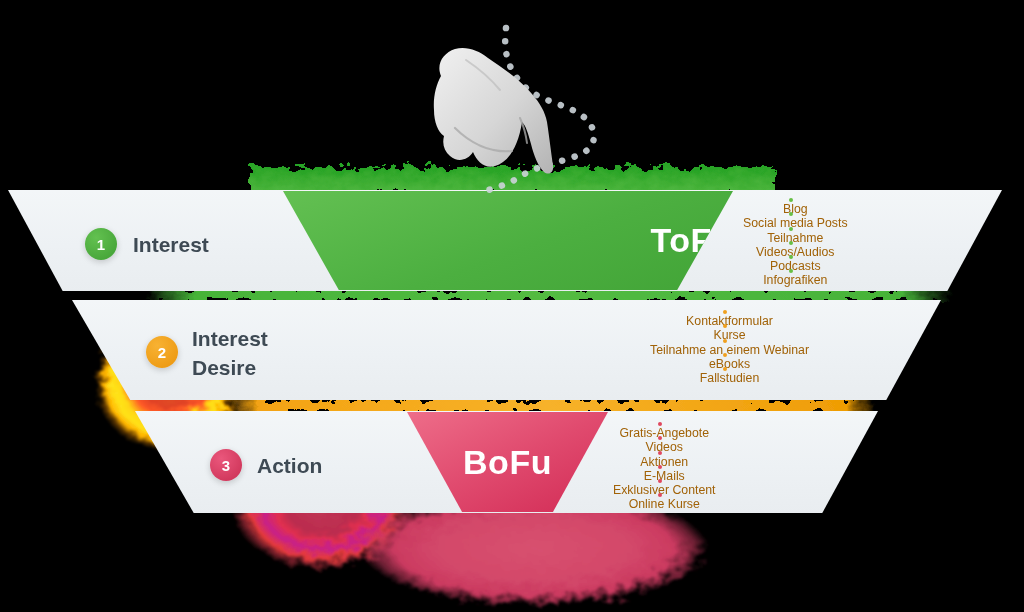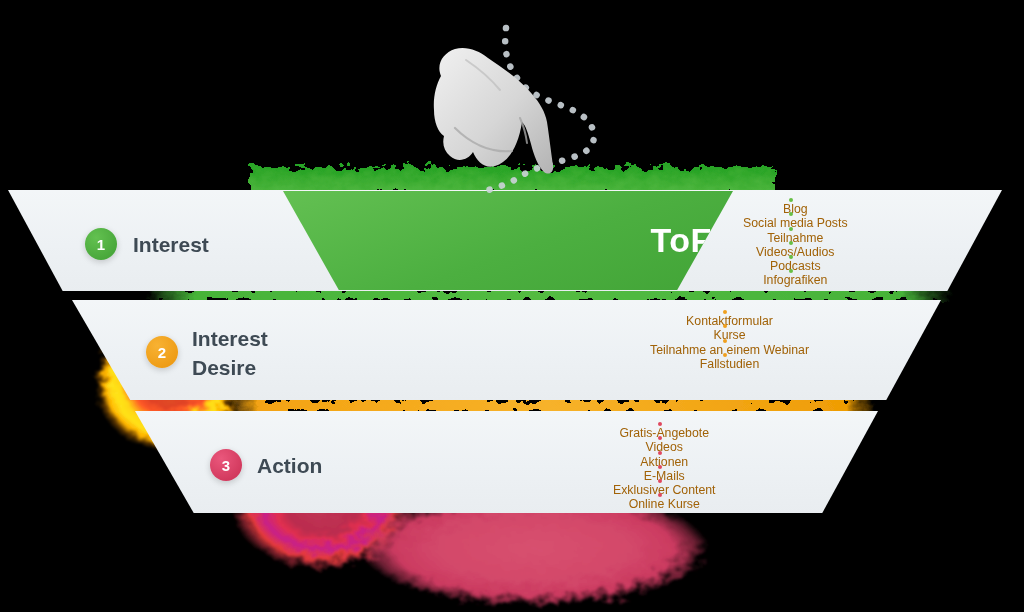--- a/index.html
+++ b/index.html
@@ -94,20 +94,23 @@
   <div class="splash splash-pink-ring"></div>
   <div class="splash blob-pink"></div>
 
   <div class="row row1"></div>
   <div class="row row2"></div>
   <div class="row row3"></div>
 
   <div class="seg seg-green">
     <span>ToFu</span>
   </div>
+  <div class="seg seg-pink">
+    <span>BoFu</span>
+  </div>
 
   <div class="badge badge1">
     <span>1</span>
   </div>
   <div class="badge badge2">
     <span>2</span>
   </div>
   <div class="badge badge3">
     <span>3</span>
   </div>
@@ -154,20 +157,24 @@
         <span class="dot"></span>
         <span>Kontaktformular</span>
       </li>
     <li>
         <span class="dot"></span>
         <span>Kurse</span>
       </li>
     <li>
         <span class="dot"></span>
         <span>Teilnahme an einem Webinar</span>
+      </li>
+    <li>
+        <span class="dot"></span>
+        <span>eBooks</span>
       </li>
     <li>
         <span class="dot"></span>
         <span>Fallstudien</span>
       </li>
   </ul>
   <ul class="tlist list3">
     <li>
         <span class="dot"></span>
         <span>Gratis-Angebote</span>

